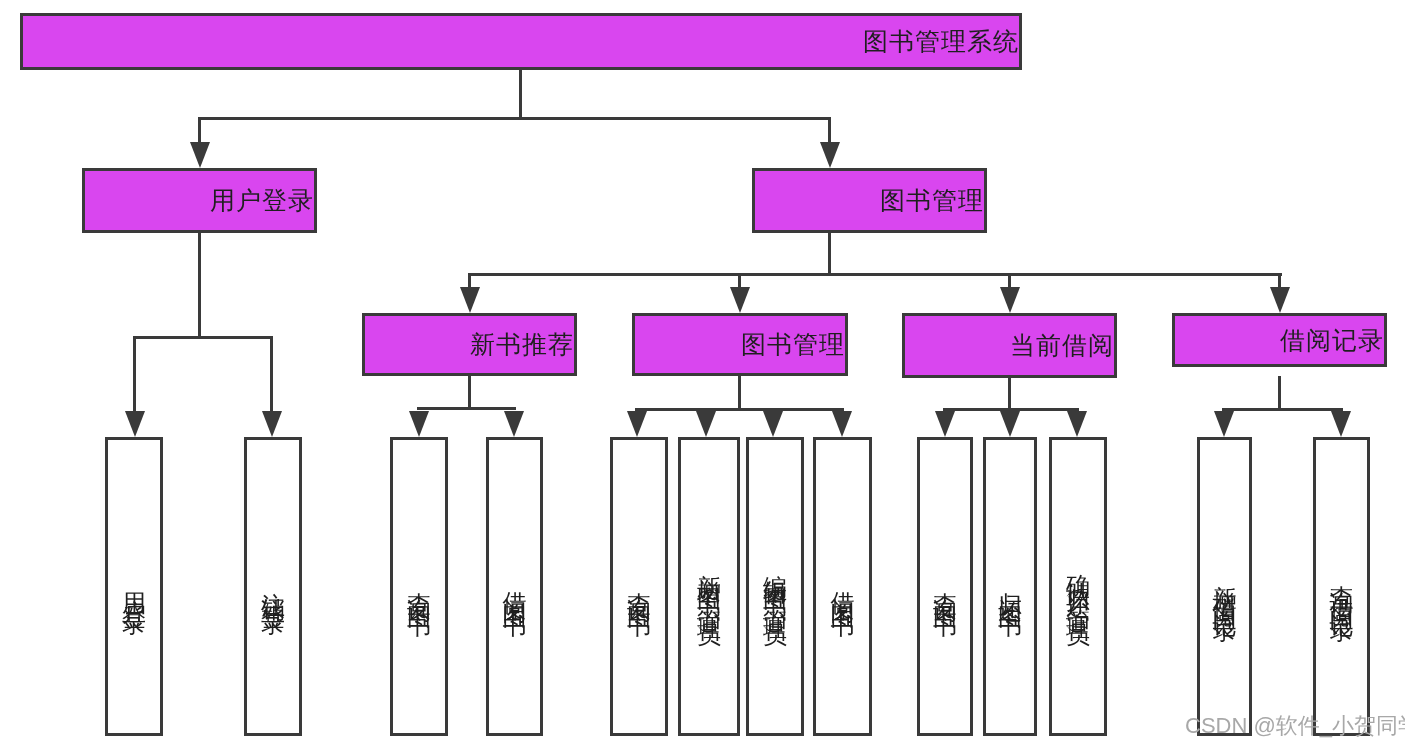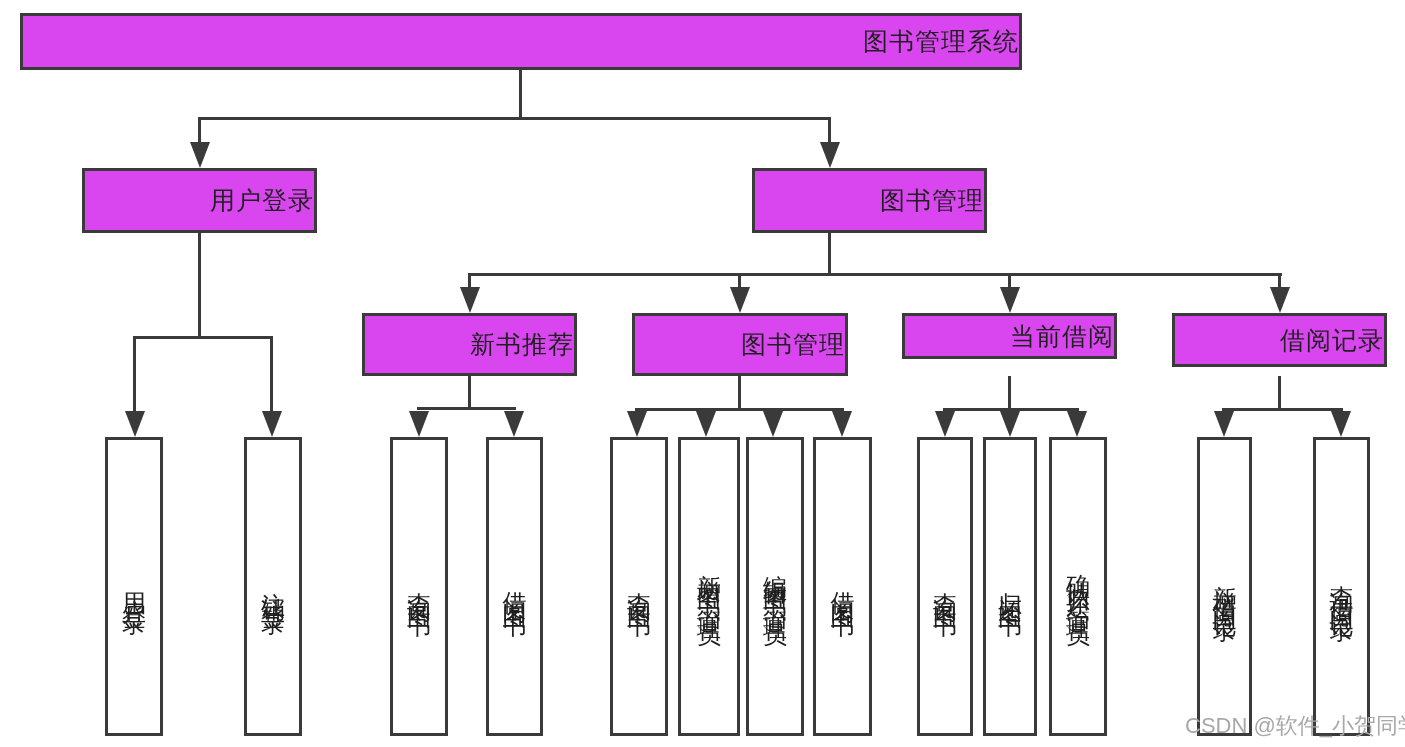--- a/index.html
+++ b/index.html
@@ -96,21 +96,21 @@
   <div class="arrow" style="left:730px;top:287px;"></div>
   <div class="arrow" style="left:1000px;top:287px;"></div>
   <div class="arrow" style="left:1270px;top:287px;"></div>
 
   <div class="box" style="left:362px;top:313px;width:215px;height:63px;">
     <span>新书推荐</span>
   </div>
   <div class="box" style="left:632px;top:313px;width:216px;height:63px;">
     <span>图书管理</span>
   </div>
-  <div class="box" style="left:902px;top:313px;width:215px;height:46px;">
+  <div class="box" style="left:902px;top:313px;width:215px;height:65px;">
     <span>当前借阅</span>
   </div>
   <div class="box" style="left:1172px;top:313px;width:215px;height:54px;">
     <span>借阅记录</span>
   </div>
 
   <div class="vline" style="left:468px;top:376px;height:34px;"></div>
   <div class="hline" style="left:417px;top:407px;width:99px;"></div>
   <div class="arrow" style="left:409px;top:411px;"></div>
   <div class="arrow" style="left:504px;top:411px;"></div>

